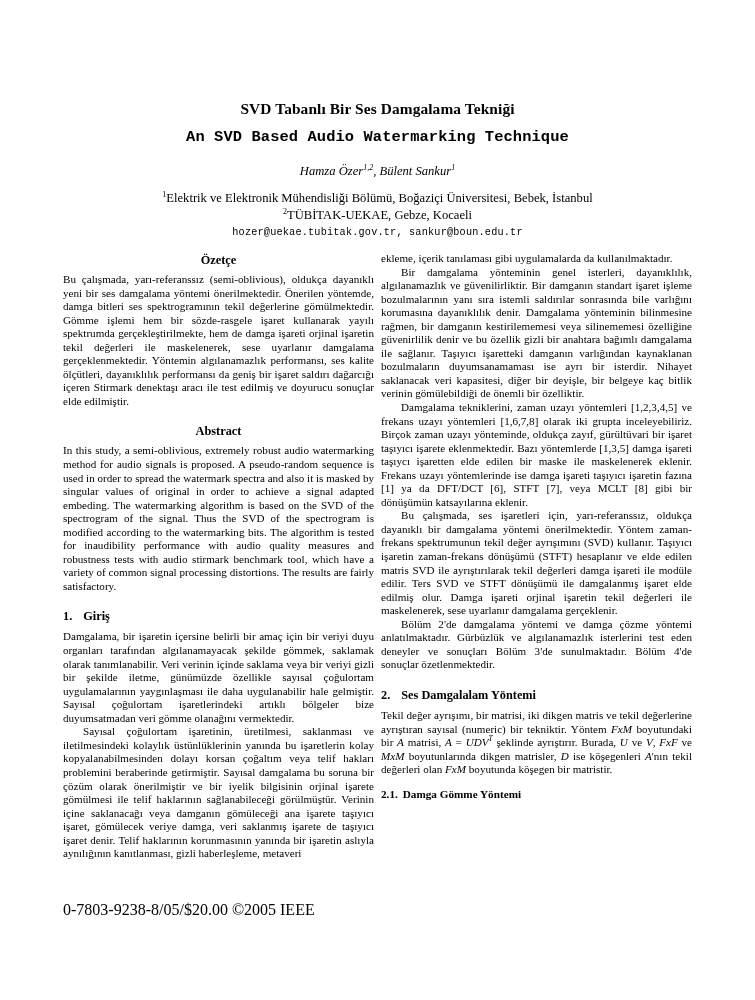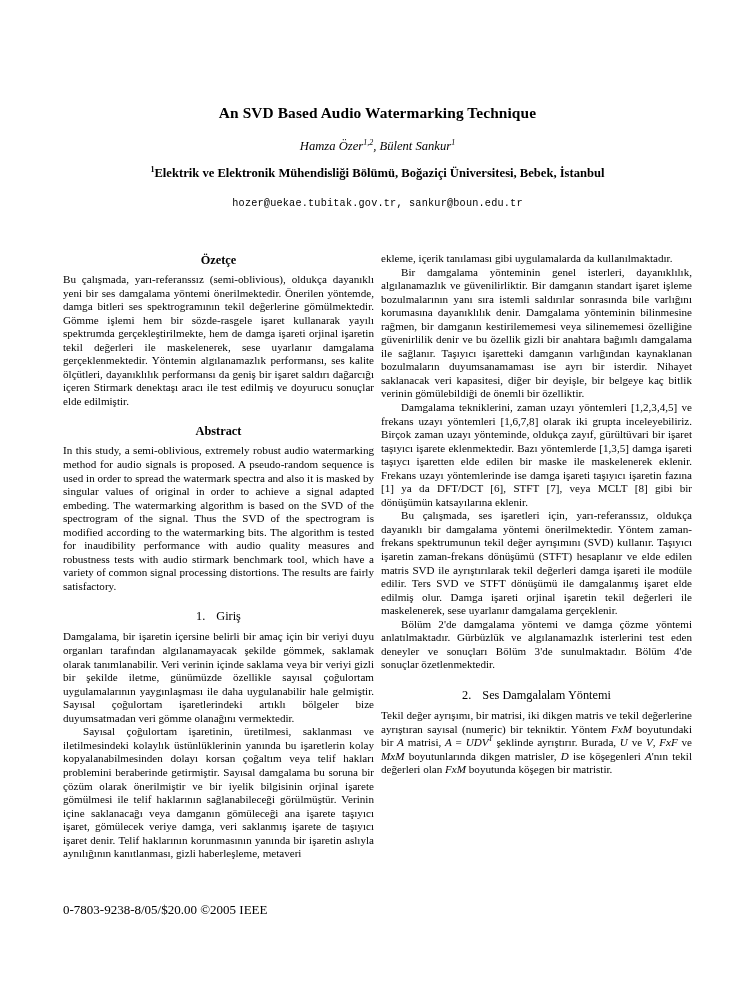--- a/index.html
+++ b/index.html
@@ -35,49 +35,49 @@
     font-weight: bold;
     line-height: 25px;
     letter-spacing: 0.1px;
   }
   .paper-title-en {
     font-size: 15.4px;
     font-weight: bold;
     line-height: 25px;
     margin-top: 4px;
     letter-spacing: 0.1px;
+    font-family: Liberation Mono, monospace;
   }
   .authors {
     font-style: italic;
     font-size: 12.6px;
     margin-top: 13px;
     line-height: 16px;
   }
   .authors sup {
     font-size: 8px;
     font-style: italic;
     vertical-align: super;
     line-height: 0;
     text-align: right;
   }
   .affil {
     font-size: 12.6px;
     line-height: 16.5px;
     margin-top: 11px;
-    font-weight: bold;
   }
   .affil sup {
     font-size: 8px;
     vertical-align: super;
     line-height: 0;
   }
   .emails {
     font-family: "Liberation Mono", "DejaVu Sans Mono", monospace;
     font-size: 10.2px;
-    margin-top: 15px;
+    margin-top: 3px;
     line-height: 14px;
     letter-spacing: 0.2px;
   }
   
   .col {
     position: absolute;
     top: 252px;
     width: 311px;
     font-size: 11.1px;
     line-height: 13.55px;
@@ -88,22 +88,21 @@
   .col-right { left: 381px; }
 
   .sec-head-centered {
     text-align: center;
     font-weight: bold;
     font-size: 12.3px;
     margin: 0 0 5px 0;
     line-height: 16px;
   }
   .sec-head-num {
-    text-align: center;
-    font-weight: normal;
+    font-weight: bold;
     font-size: 12.3px;
     margin: 0 0 6px 0;
     line-height: 16px;
   }
   .sec-head-num .num { margin-right: 11px; }
 
   .subsec-head {
     font-weight: bold;
     font-size: 11.2px;
     text-align: left;
@@ -122,38 +121,40 @@
   .gap-head-top { height: 15px; }
 
   i.mathvar { font-style: italic; margin-top: 25px; }
   .sup-t { font-size: 7.5px; vertical-align: super; line-height: 0; font-style: italic; }
 
   
   .footer {
     position: absolute;
     left: 63px;
     top: 903px;
-    font-size: 13px;
+    font-size: 16px;
     line-height: 14px;
     text-align: right;
     white-space: nowrap;
   }
 </style>
 </head>
 <body>
 
 <div class="page">
 
   <div class="title-block">
+    <div class="paper-title">SVD Tabanlı Bir Ses Damgalama Tekniği</div>
     <div class="paper-title-en">An SVD Based Audio Watermarking Technique</div>
 
     <div class="authors"><span>Hamza Özer</span><sup>1,2</sup><span>, </span><span>Bülent Sankur</span><sup>1</sup></div>
 
     <div class="affil">
       <div><sup>1</sup><span>Elektrik ve Elektronik Mühendisliği Bölümü, Boğaziçi Üniversitesi, Bebek, İstanbul</span></div>
+      <div><sup>2</sup><span>TÜBİTAK-UEKAE, Gebze, Kocaeli</span></div>
     </div>
 
     <div class="emails">hozer@uekae.tubitak.gov.tr, sankur@boun.edu.tr</div>
   </div>
 
   <div class="col col-left">
 
     <div class="sec-head-centered">Özetçe</div>
     <p class="para noindent">Bu çalışmada, yarı-referanssız (semi-oblivious), oldukça dayanıklı yeni bir ses damgalama yöntemi önerilmektedir. Önerilen yöntemde, damga bitleri ses spektrogramının tekil değerlerine gömülmektedir. Gömme işlemi hem bir sözde-rasgele işaret kullanarak yayılı spektrumda gerçekleştirilmekte, hem de damga işareti orjinal işaretin tekil değerleri ile maskelenerek, sese uyarlanır damgalama gerçeklenmektedir. Yöntemin algılanamazlık performansı, ses kalite ölçütleri, dayanıklılık performansı da geniş bir işaret saldırı dağarcığı içeren Stirmark denektaşı aracı ile test edilmiş ve doyurucu sonuçlar elde edilmiştir.</p>
 
@@ -175,18 +176,19 @@
     <p class="para">Damgalama tekniklerini, zaman uzayı yöntemleri [1,2,3,4,5] ve frekans uzayı yöntemleri [1,6,7,8] olarak iki grupta inceleyebiliriz. Birçok zaman uzayı yönteminde, oldukça zayıf, gürültüvari bir işaret taşıyıcı işarete eklenmektedir. Bazı yöntemlerde [1,3,5] damga işareti taşıycı işaretten elde edilen bir maske ile maskelenerek eklenir. Frekans uzayı yöntemlerinde ise damga işareti taşıyıcı işaretin fazına [1] ya da  DFT/DCT [6], STFT [7], veya MCLT [8] gibi bir dönüşümün katsayılarına eklenir.</p>
     <p class="para">Bu çalışmada, ses işaretleri için, yarı-referanssız, oldukça dayanıklı bir damgalama yöntemi önerilmektedir. Yöntem zaman-frekans spektrumunun tekil değer ayrışımını (SVD) kullanır. Taşıyıcı işaretin zaman-frekans dönüşümü (STFT) hesaplanır ve elde edilen matris SVD ile ayrıştırılarak tekil değerleri damga işareti ile modüle edilir.  Ters SVD ve STFT dönüşümü ile damgalanmış işaret elde edilmiş olur. Damga işareti orjinal işaretin tekil değerleri ile maskelenerek, sese uyarlanır damgalama gerçeklenir.</p>
     <p class="para">Bölüm 2'de damgalama yöntemi ve damga çözme yöntemi anlatılmaktadır. Gürbüzlük ve algılanamazlık isterlerini test eden deneyler ve sonuçları Bölüm 3'de sunulmaktadır.  Bölüm 4'de sonuçlar özetlenmektedir.</p>
 
     <div class="gap-head-top"></div>
     <div class="sec-head-num"><span class="num">2.</span><span>Ses Damgalalam Yöntemi</span></div>
 
     <p class="para noindent"><span>Tekil değer ayrışımı, bir matrisi, iki dikgen matris ve tekil değerlerine ayrıştıran sayısal (numeric) bir tekniktir. Yöntem </span><i class="mathvar">FxM</i><span> boyutundaki bir </span><i class="mathvar">A</i><span> matrisi, </span><i class="mathvar">A</i><span> = </span><i class="mathvar">UDV</i><span class="sup-t">T</span><span> şeklinde ayrıştırır. Burada, </span><i class="mathvar">U</i><span> ve </span><i class="mathvar">V</i><span>, </span><i class="mathvar">FxF</i><span> ve </span><i class="mathvar">MxM</i><span> boyutunlarında dikgen matrisler, </span><i class="mathvar">D</i><span> ise köşegenleri </span><i class="mathvar">A</i><span>'nın tekil değerleri olan </span><i class="mathvar">FxM</i><span> boyutunda köşegen bir matristir.</span></p>
 
     <div class="gap-small"></div>
+    <div class="subsec-head"><span class="num">2.1.</span><span>Damga Gömme Yöntemi</span></div>
 
   </div>
 
   <div class="footer">0-7803-9238-8/05/$20.00 ©2005 IEEE</div>
 
 </div>
 
 </body></html>

